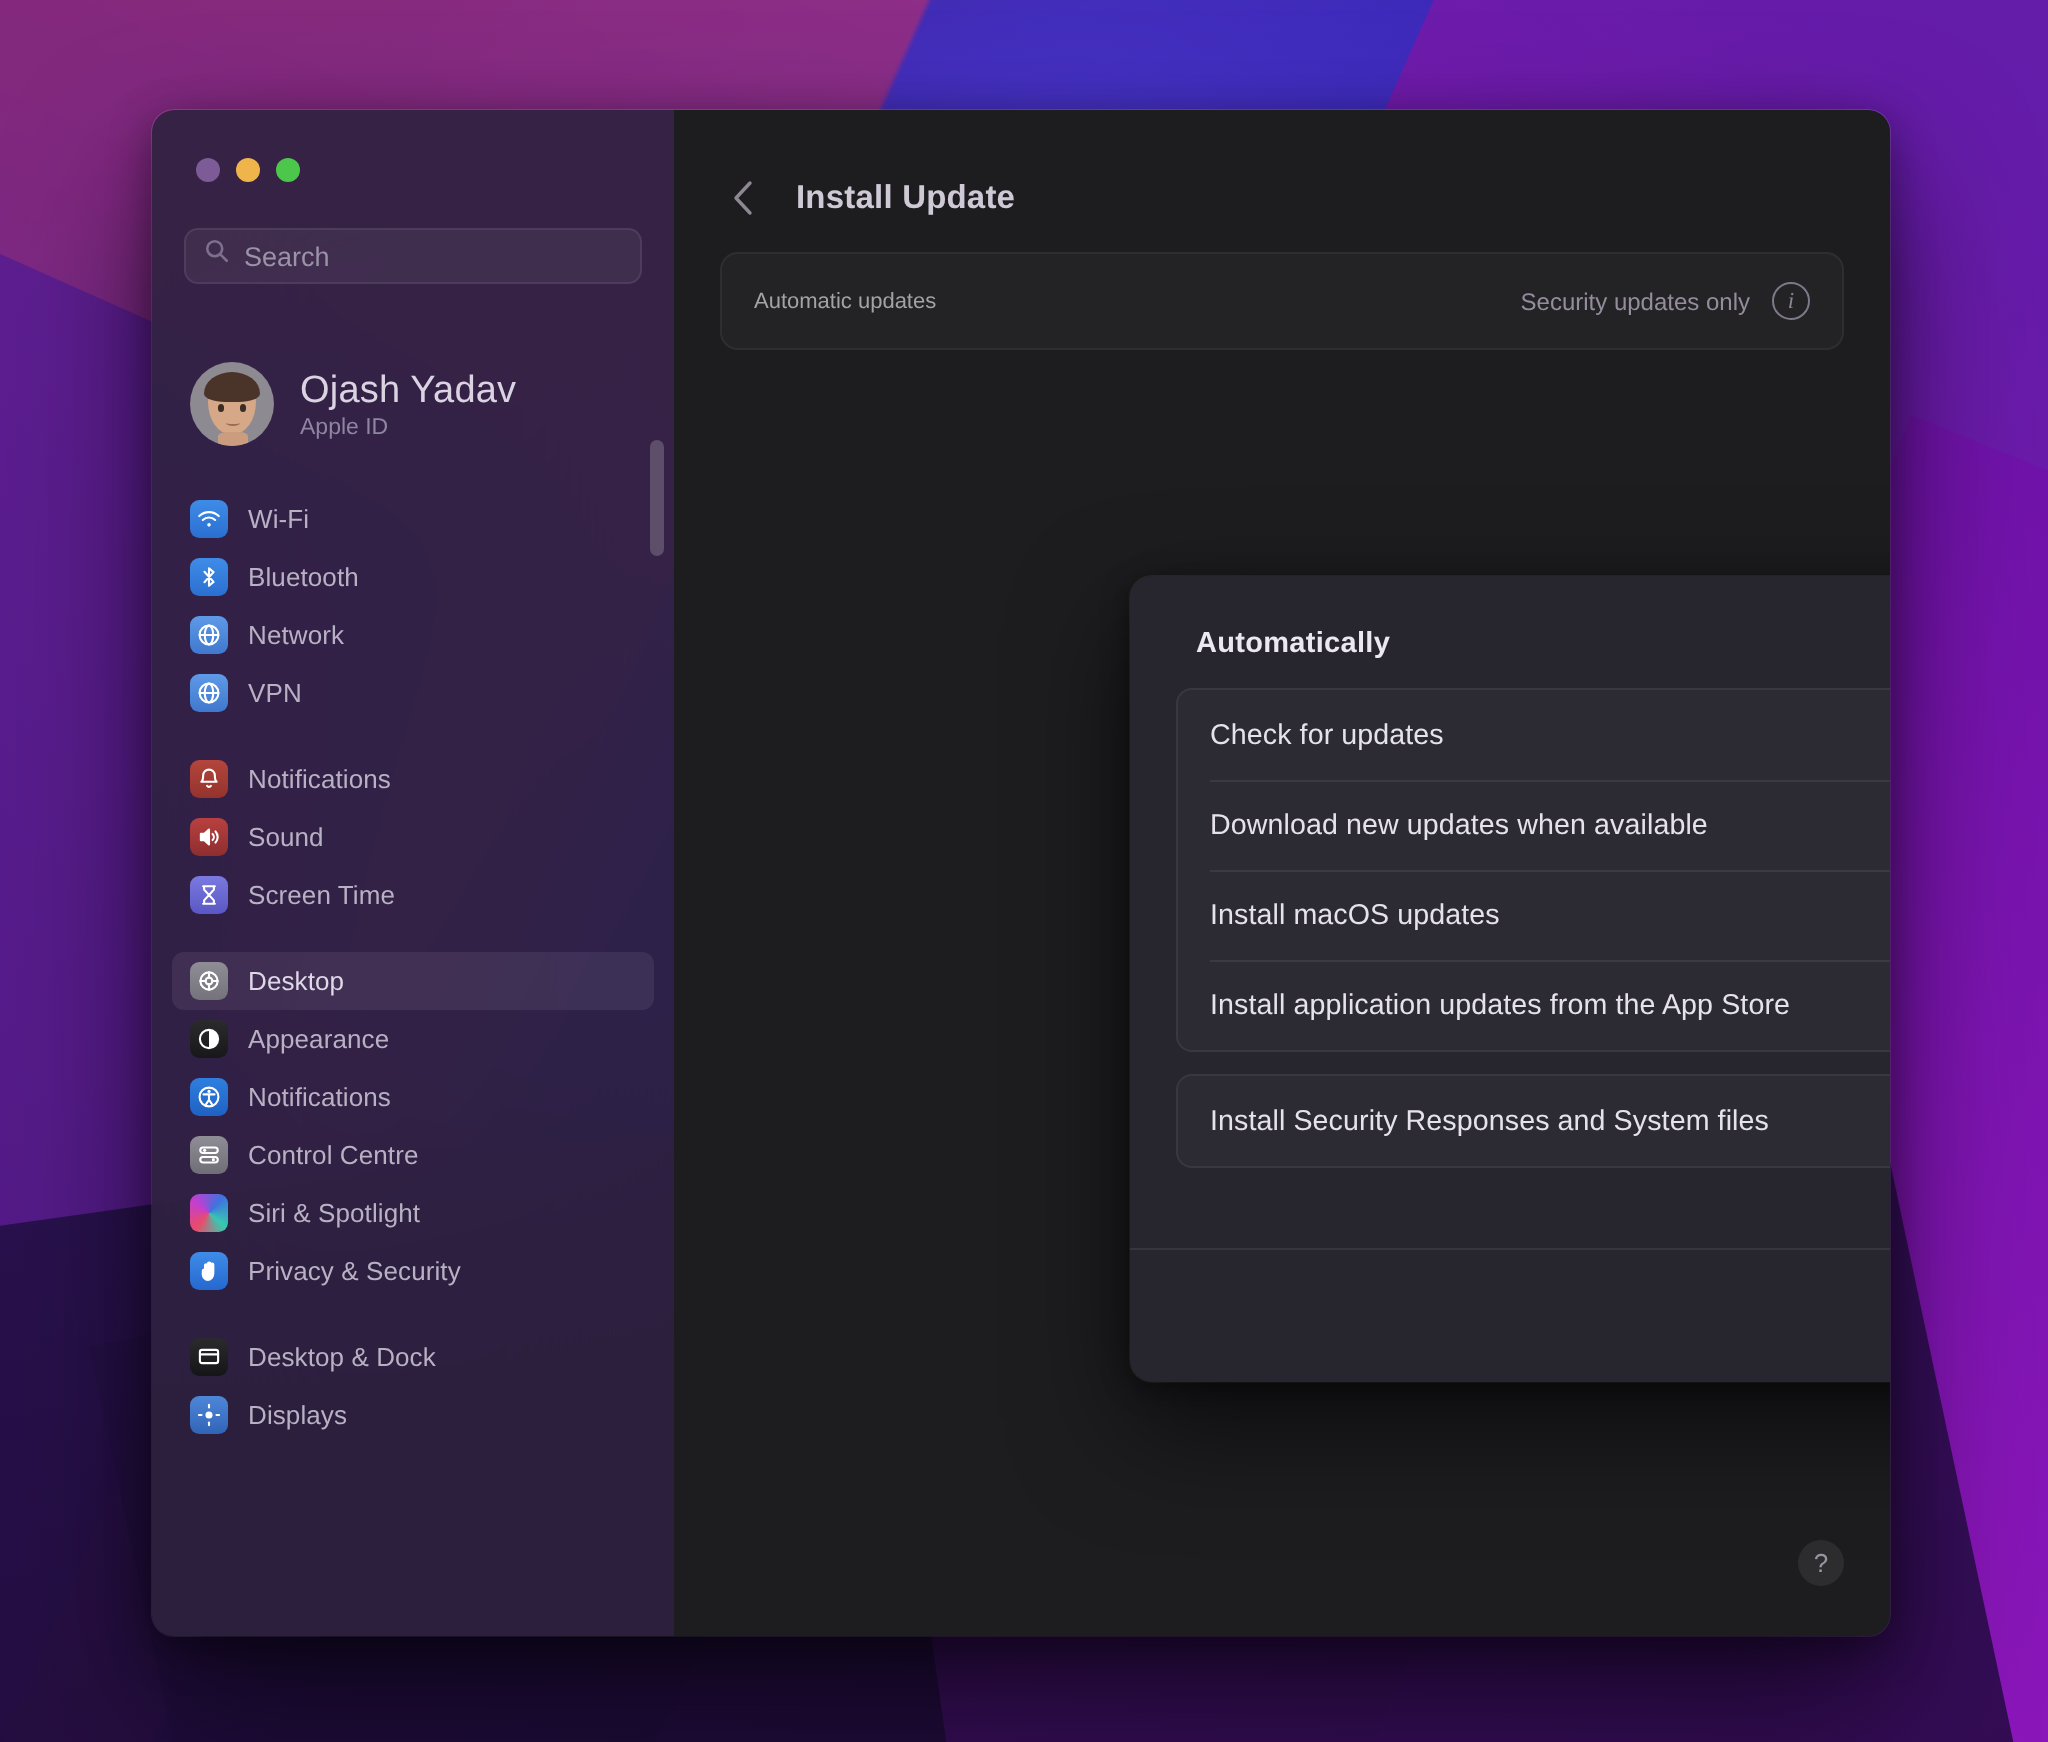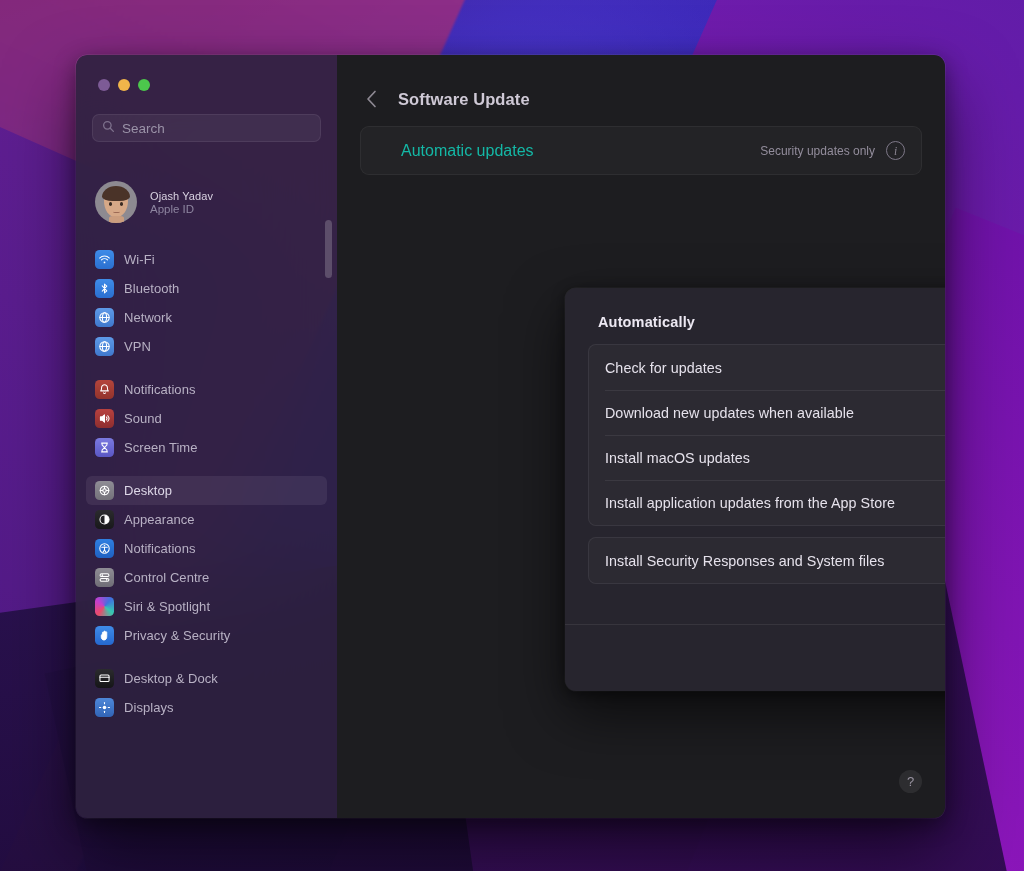--- a/index.html
+++ b/index.html
@@ -200,21 +200,21 @@
     border-radius: 0 0 60% 60%;
   }
   .avatar .neck {
     position: absolute;
     left: 14px; bottom: 0;
     width: 15px; height: 7px;
     background: #cb9d7e;
     border-radius: 30% 30% 0 0;
   }
   .acct-text { display: flex; flex-direction: column; gap: 1px; min-width: 0; }
-  .acct-name { font-size: 11px; color: #d9d3e2; letter-spacing: .1px; }
+  .acct-name { font-size: 19px; color: #d9d3e2; letter-spacing: .1px; }
   .acct-sub  { font-size: 11.5px; color: #8e86a0; }
 
   .sb-group { margin-top: 14px; }
   .sb-item {
     display: flex;
     align-items: center;
     gap: 10px;
     height: 29px;
     margin: 0 10px;
     padding: 0 9px;
@@ -293,21 +293,21 @@
     border-radius: 9px;
     background: rgba(255,255,255,.028);
     border: 0.5px solid rgba(255,255,255,.055);
   }
   .card-row {
     display: flex;
     align-items: center;
     height: 47px;
     padding: 0 16px;
   }
-  .card-row .label { font-size: 16px; color: #14b8a6; flex: 1; margin-left: 24px; }
+  .card-row .label { font-size: 11px; color: #a3a3a3; flex: 1; }
   .card-row .value { font-size: 12px; color: #938d9c; margin-right: 11px; }
   .info-ico {
     width: 19px; height: 19px;
     border-radius: 50%;
     border: 1.2px solid #7e7888;
     display: flex; align-items: center; justify-content: center;
     font-size: 11.5px;
     color: #8d8793;
     font-family: "Liberation Serif", serif;
     font-style: italic;
@@ -591,21 +591,21 @@
     </div>
 
     <div id="content">
 
       <div class="content-header">
         <div class="back-btn">
           <svg width="11" height="18" viewBox="0 0 11 18" fill="none" stroke="#8d8892" stroke-width="1.7" stroke-linecap="round" stroke-linejoin="round">
             <polyline points="9,1.5 2,9 9,16.5"></polyline>
           </svg>
         </div>
-        <div class="page-title">Software Update</div>
+        <div class="page-title">Install Update</div>
       </div>
 
       <div class="card">
         <div class="card-row">
           <span class="label">Automatic updates</span>
           <span class="value">Security updates only</span>
           <span class="info-ico">i</span>
         </div>
       </div>
 

